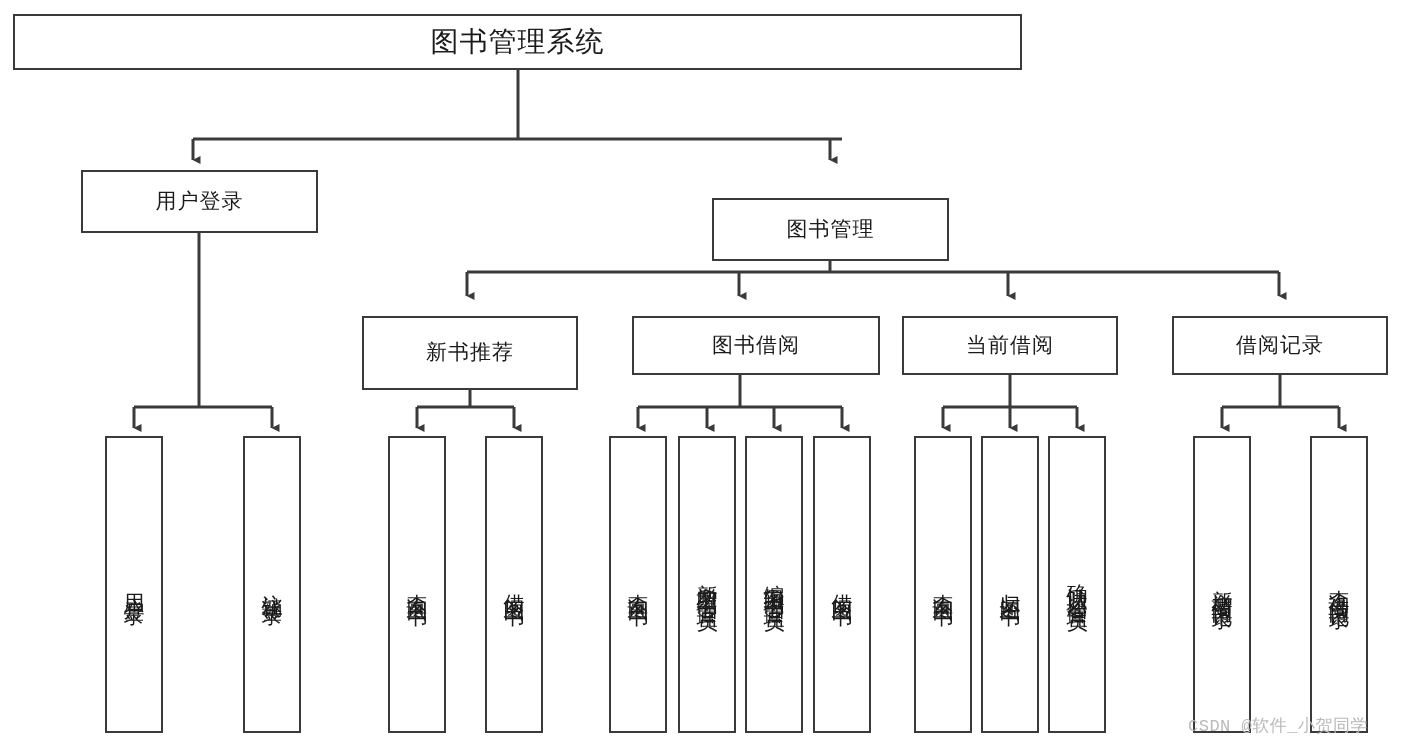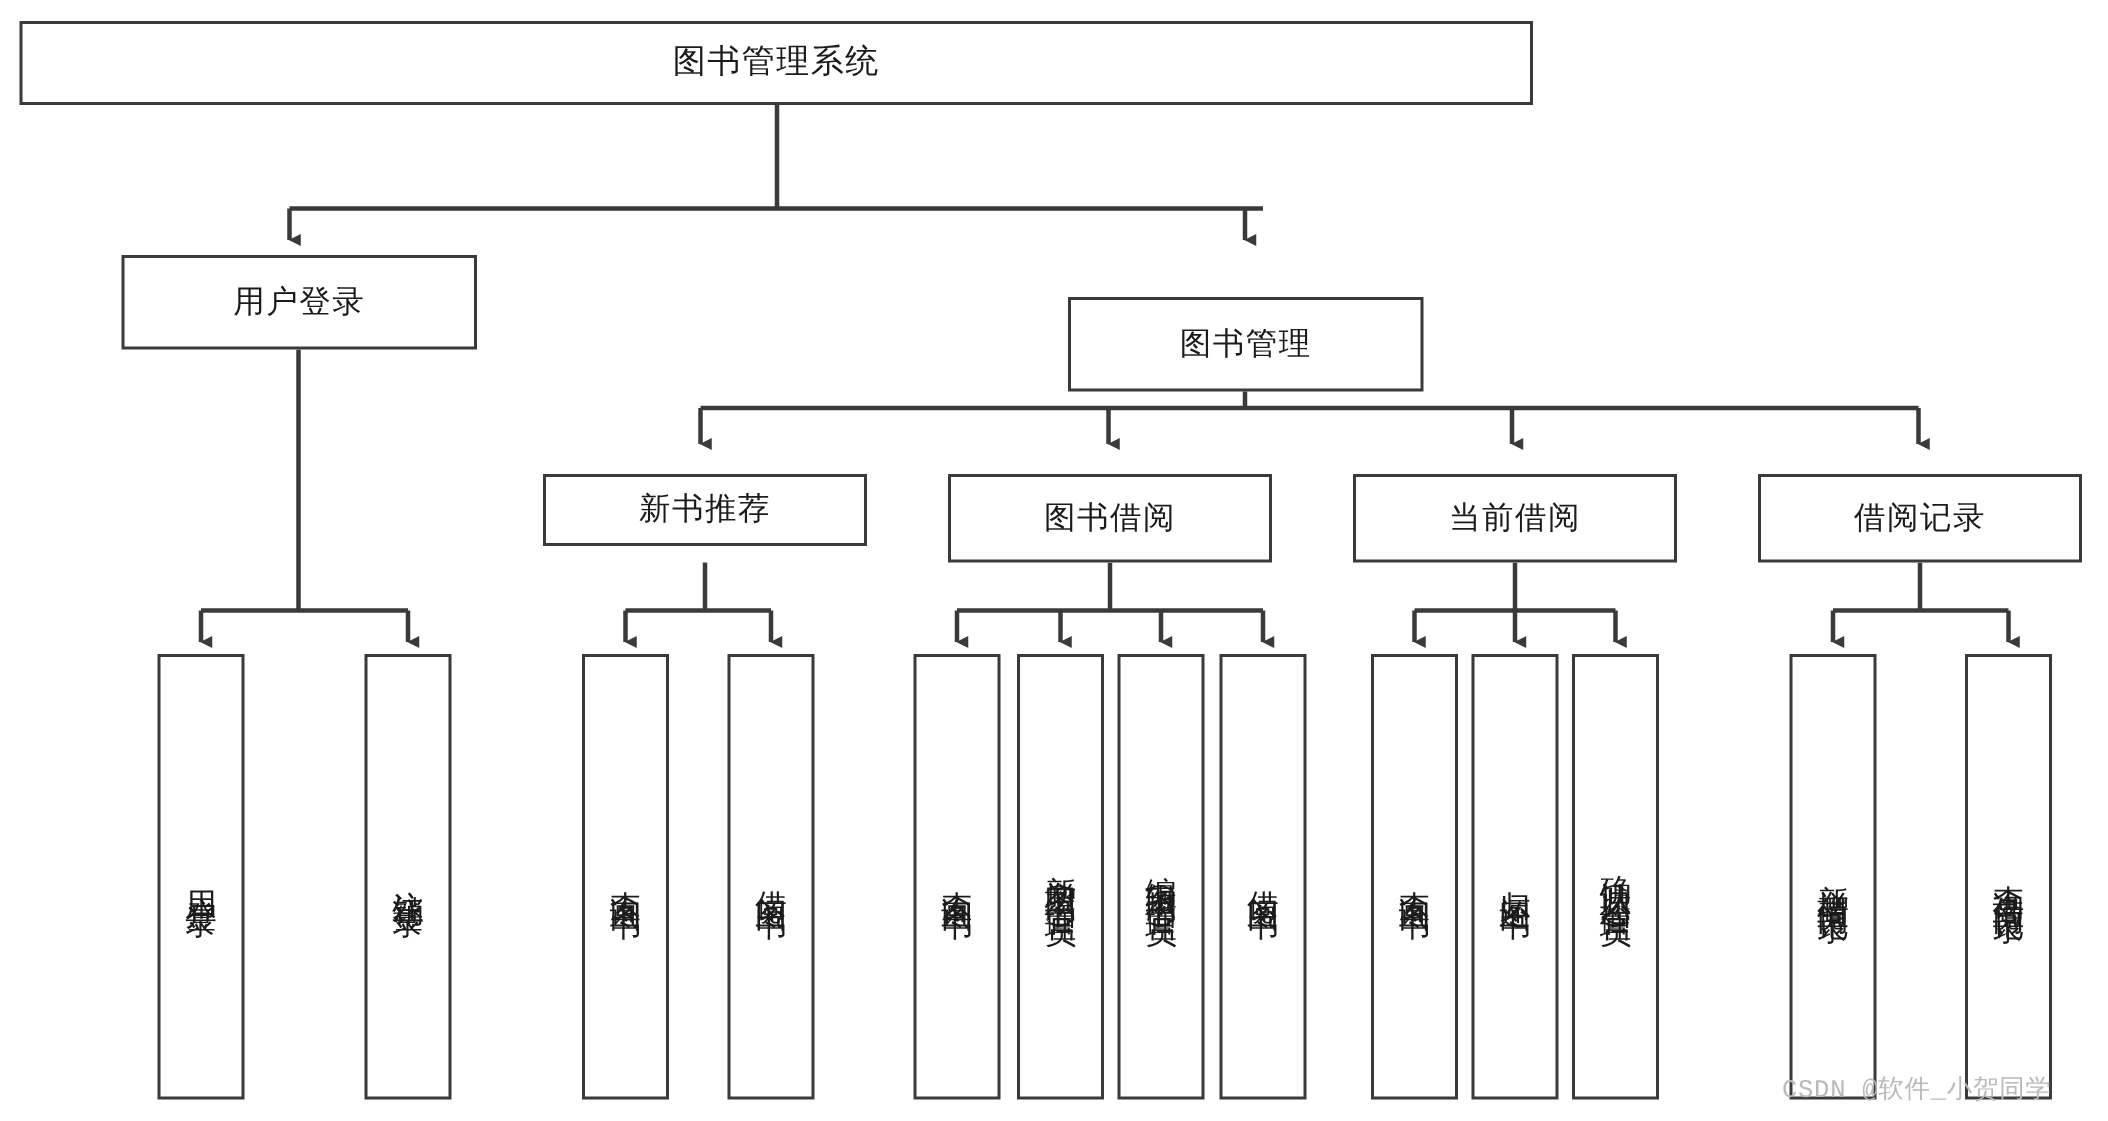--- a/index.html
+++ b/index.html
@@ -37,21 +37,21 @@
     align-items: center;
     justify-content: center;
     color: #1b1b1b;
   }
   .node.horiz {
     font-size: 21px;
     letter-spacing: 1px;
     line-height: 1.2;
   }
   .node.root {
-    font-size: 22px;
+    font-size: 28px;
     text-align: center;
   }
   .node.vert {
     font-size: 21px;
   }
   .node.vert .vlabel {
     writing-mode: vertical-rl;
     text-orientation: upright;
     letter-spacing: 4px;
     line-height: 1.05;
@@ -143,24 +143,24 @@
     <span>图书管理系统</span>
   </div>
 
   <div class="node horiz" style="left:81px; top:170px; width:237px; height:63px;">
     <span>用户登录</span>
   </div>
   <div class="node horiz" style="left:712px; top:170px; width:237px; height:63px;margin-top:28px;">
     <span>图书管理</span>
   </div>
 
-  <div class="node horiz" style="left:362px; top:316px; width:216px; height:48px;">
+  <div class="node horiz" style="left:362px; top:316px; width:216px; height:74px;">
     <span>新书推荐</span>
   </div>
-  <div class="node horiz" style="left:632px; top:316px; width:216px; height:59px;text-align:center;">
+  <div class="node horiz" style="left:632px; top:316px; width:248px; height:59px;text-align:center;">
     <span>图书借阅</span>
   </div>
   <div class="node horiz" style="left:902px; top:316px; width:216px; height:59px;">
     <span>当前借阅</span>
   </div>
   <div class="node horiz" style="left:1172px; top:316px; width:216px; height:59px;">
     <span>借阅记录</span>
   </div>
 
   <div class="node vert" style="left:105px; top:436px; width:58px; height:297px;">

